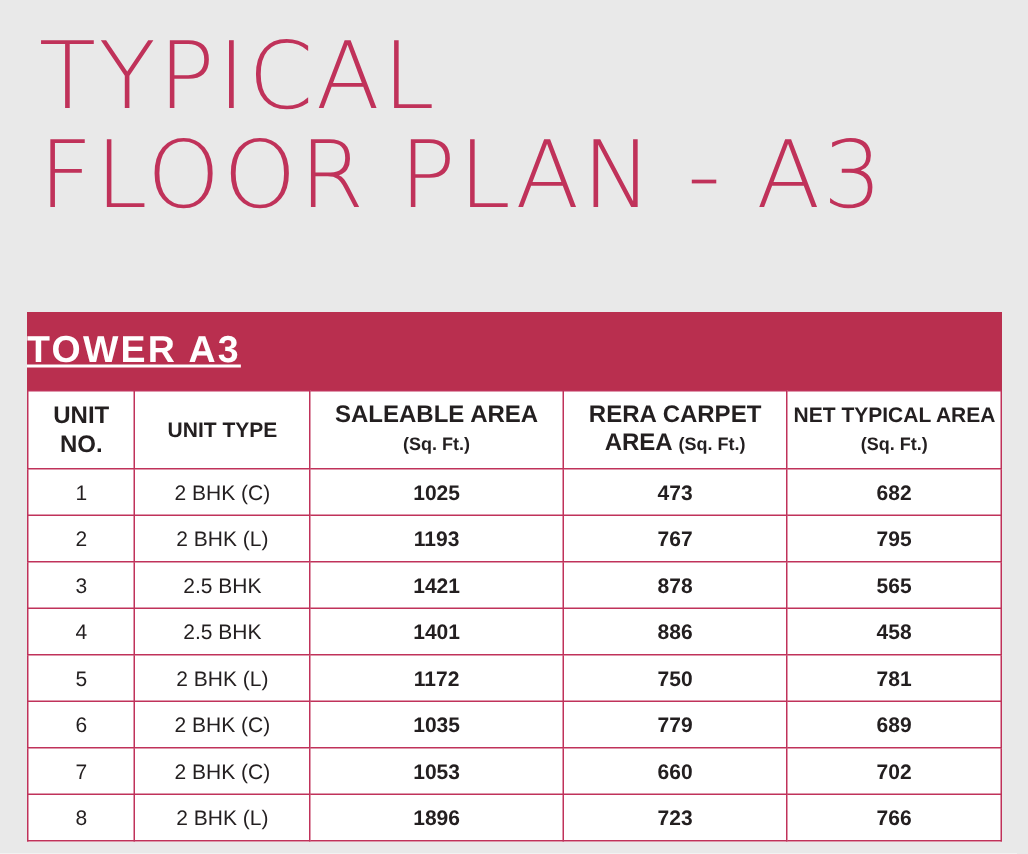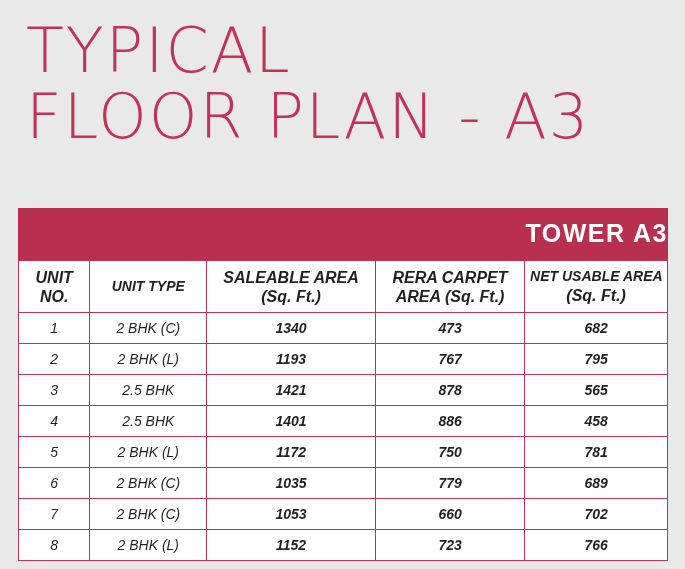--- a/index.html
+++ b/index.html
@@ -34,50 +34,50 @@
   }
   .table-wrap {
     position: absolute;
     left: 18px;
     top: 208px;
     width: 650px;
   }
   .tower-header {
     background: #b92f4f;
     color: #ffffff;
-    text-align: right;
+    text-align: left;
     font-size: 25px;
     font-weight: bold;
     letter-spacing: 1.5px;
     padding: 11px 0 12px 0;
     font-family: "Liberation Sans", sans-serif;
+    text-decoration: underline;
   }
   table.unit-table {
     border-collapse: collapse;
     width: 100%;
     background: #ffffff;
     table-layout: fixed;
-    font-style: italic;
   }
   table.unit-table th,
   table.unit-table td {
     border: 1px solid #c0325a;
     text-align: center;
     color: #231f20;
     background: #ffffff;
   }
   table.unit-table th {
     font-size: 16px;
     font-weight: bold;
     line-height: 19px;
     padding: 6px 2px;
     vertical-align: middle;
   }
   table.unit-table th .sub {
-    font-size: 16px;
+    font-size: 12px;
     font-weight: bold;
   }
   table.unit-table th.smaller {
     font-size: 14px;
   }
   table.unit-table td {
     font-size: 14px;
     padding: 4px 2px;
     height: 22px;
   }
@@ -131,30 +131,30 @@
           <th>
             <span>SALEABLE AREA</span>
             <br>
             <span class="sub">(Sq. Ft.)</span>
           </th>
           <th>
             <span>RERA CARPET AREA</span>
             <span class="sub">(Sq. Ft.)</span>
           </th>
           <th class="smaller">
-            <span>NET USABLE AREA</span>
+            <span>NET TYPICAL AREA</span>
             <span class="sub">(Sq. Ft.)</span>
           </th>
         </tr>
       </thead>
       <tbody>
         <tr>
           <td class="col-unitno">1</td>
           <td class="col-unittype">2 BHK (C)</td>
-          <td class="col-num">1340</td>
+          <td class="col-num">1025</td>
           <td class="col-num">473</td>
           <td class="col-num">682</td>
         </tr>
         <tr>
           <td class="col-unitno">2</td>
           <td class="col-unittype">2 BHK (L)</td>
           <td class="col-num">1193</td>
           <td class="col-num">767</td>
           <td class="col-num">795</td>
         </tr>
@@ -189,21 +189,21 @@
         <tr>
           <td class="col-unitno">7</td>
           <td class="col-unittype">2 BHK (C)</td>
           <td class="col-num">1053</td>
           <td class="col-num">660</td>
           <td class="col-num">702</td>
         </tr>
         <tr>
           <td class="col-unitno">8</td>
           <td class="col-unittype">2 BHK (L)</td>
-          <td class="col-num">1152</td>
+          <td class="col-num">1896</td>
           <td class="col-num">723</td>
           <td class="col-num">766</td>
         </tr>
       </tbody>
     </table>
   </div>
 
 </div>
 
 </body></html>

